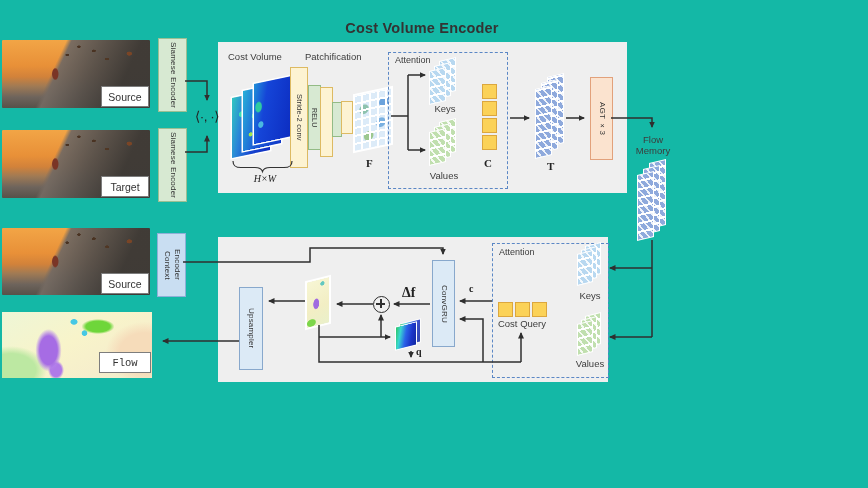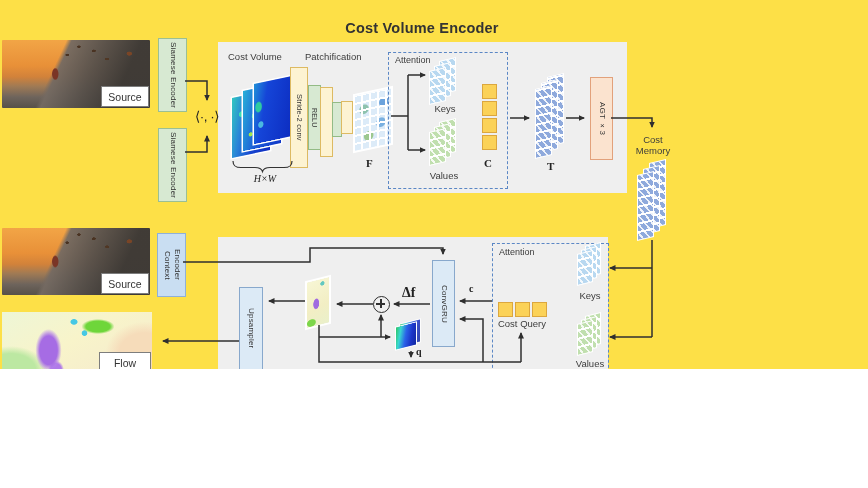--- a/index.html
+++ b/index.html
@@ -1,16 +1,16 @@
 <!DOCTYPE html>
 <html><head>
 <meta charset="utf-8">
 <style>
   html,body{margin:0;padding:0;background:#fff;}
-  #canvas{position:relative;width:868px;height:369px;background:#fde047;
+  #canvas{position:relative;width:868px;height:488px;background:#14b8a6;
     font-family:"Liberation Sans", sans-serif;color:#2f2f2f;overflow:hidden;}
   
   .panel{position:absolute;background:#efefef;}
   .title{position:absolute;font-size:14.5px;font-weight:600;color:#333;text-align:center;letter-spacing:.2px;}
   .lbl{position:absolute;font-size:9.5px;color:#3c3c3c;white-space:nowrap;text-align:center;}
   .lblc{position:absolute;font-size:9.5px;color:#3c3c3c;text-align:center;}
   .math{position:absolute;font-family:"Liberation Serif",serif;font-weight:bold;font-size:11px;color:#222;}
   .mathit{position:absolute;font-family:"Liberation Serif",serif;font-style:italic;font-size:10px;color:#222;text-align:center;}
   
   .photo{position:absolute;width:148px;height:68px;border-radius:1px;
@@ -27,21 +27,21 @@
     border:1px solid #7d7d7d;font-size:10.5px;color:#333;display:flex;align-items:center;justify-content:center;}
   .flowimg{position:absolute;left:2px;top:312px;width:150px;height:66px;
     background:
       radial-gradient(22px 10px at 64% 22%, #6ed63a 55%, rgba(110,214,58,0) 75%),
       radial-gradient(5px 4px at 48% 15%, #46c8e4 60%, transparent 80%),
       radial-gradient(4px 4px at 55% 32%, #46c8e4 60%, transparent 80%),
       radial-gradient(16px 26px at 31% 58%, #a66ce4 55%, rgba(180,130,236,.55) 70%, transparent 82%),
       radial-gradient(10px 12px at 36% 88%, #b07ae8 55%, transparent 80%),
       radial-gradient(45px 30px at 6% 88%, #bce8a2 55%, transparent 80%),
       radial-gradient(50px 40px at 95% 62%, #f6dcba 50%, transparent 78%),
-      linear-gradient(150deg, #eef6d6 0%, #f8f4ca 45%, #f6eecc 75%, #eef0cc 100%);}
+      linear-gradient(150deg, #eef6d6 0%, #f8f4ca 45%, #f6eecc 75%, #eef0cc 100%); font-family: Liberation Mono, monospace;}
   
   .vbox{position:absolute;display:flex;align-items:center;justify-content:center;
     writing-mode:vertical-lr;text-orientation:mixed;text-align:center;
     font-size:8px;letter-spacing:.2px;color:#333;line-height:1.35;}
   .green{background:#d7e9d2;border:1px solid #9bbf93;}
   .blue{background:#c9def2;border:1px solid #8fb0d8;}
   .lightblue{background:#dceaf6;border:1px solid #88a8cc;}
   .orange{background:#fbe3cf;border:1px solid #e2a17b;}
   .yellow{background:#fdf3d2;border:1px solid #ddba62;}
   .greenbx{background:#d7e9d2;border:1px solid #93bb85;}
@@ -111,20 +111,23 @@
   <div class="panel" style="left:218px;top:42px;width:409px;height:151px;"></div>
   <div class="panel" style="left:218px;top:237px;width:390px;height:145px;"></div>
 
   <div class="title" style="left:312px;top:20px;width:220px;">Cost Volume Encoder</div>
 
   <div class="photo" style="left:2px;top:40px;">
     <div class="ptag">Source</div>
   </div>
   <div class="vbox green" style="left:158px;top:38px;width:27px;height:72px;">Siamese Encoder</div>
 
+  <div class="photo" style="left:2px;top:130px;">
+    <div class="ptag">Target</div>
+  </div>
   <div class="vbox green" style="left:158px;top:128px;width:27px;height:72px;">Siamese Encoder</div>
 
   <div class="ip">⟨·, ·⟩</div>
 
   <div class="photo" style="left:2px;top:228px;height:67px;">
     <div class="ptag">Source</div>
   </div>
   <div class="vbox blue" style="left:157px;top:233px;width:27px;height:62px;">Context Encoder</div>
 
   <div class="flowimg">
@@ -176,21 +179,21 @@
 
   <div class="stack" style="left:536px;top:76px;">
     <div class="tok peri" style="left:12px;top:0;width:15px;height:68px;"></div>
     <div class="tok peri" style="left:6px;top:6px;width:15px;height:68px;"></div>
     <div class="tok peri" style="left:0;top:12px;width:15px;height:68px;"></div>
   </div>
   <div class="math" style="left:547px;top:160px;">T</div>
 
   <div class="vbox orange" style="left:590px;top:77px;width:21px;height:81px;">AGT ×3</div>
 
-  <div class="lblc" style="left:629px;top:134px;width:48px;line-height:11px;">Cost Memory</div>
+  <div class="lblc" style="left:629px;top:134px;width:48px;line-height:11px;">Flow Memory</div>
   <div class="stack" style="left:638px;top:162px;">
     <div class="tok peri" style="left:12px;top:0;width:15px;height:64px;"></div>
     <div class="tok peri" style="left:6px;top:6px;width:15px;height:64px;"></div>
     <div class="tok peri" style="left:0;top:12px;width:15px;height:64px;"></div>
   </div>
 
   <div class="vbox lightblue" style="left:239px;top:287px;width:22px;height:81px;">Upsampler</div>
 
   <div class="flowsm"></div>
 

